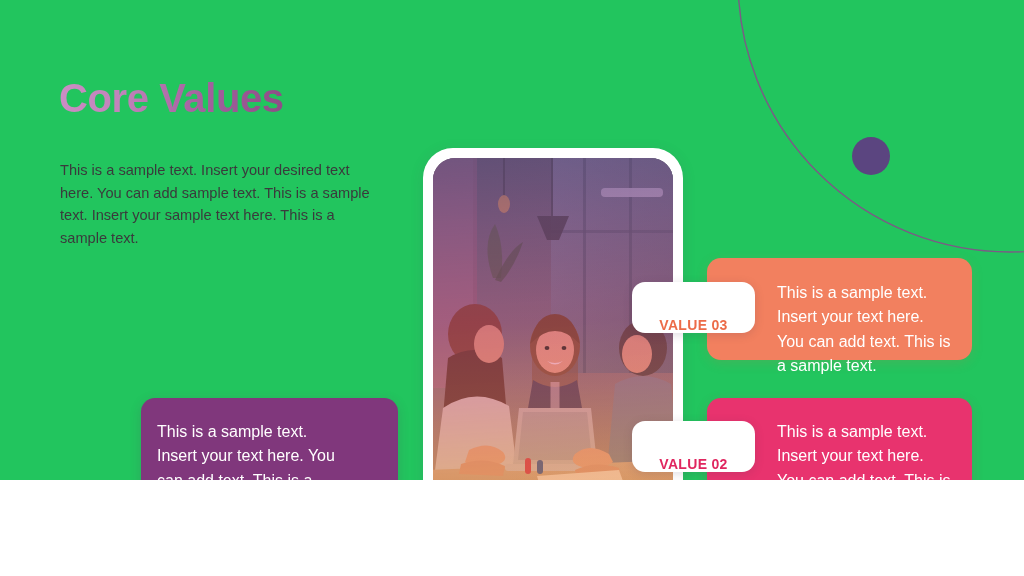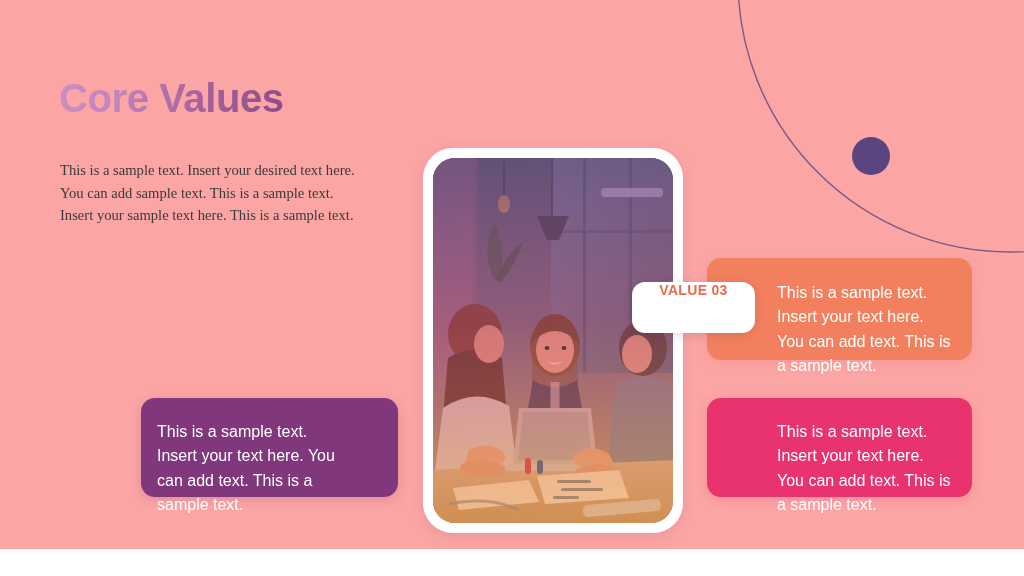--- a/index.html
+++ b/index.html
@@ -8,22 +8,22 @@
     padding: 0;
     background: #ffffff;
   }
   body {
     font-family: "Liberation Sans", "DejaVu Sans", sans-serif;
     -webkit-font-smoothing: antialiased;
   }
   #slide {
     position: relative;
     width: 1024px;
-    height: 549px;
-    background: #fca5a5;
+    height: 480px;
+    background: #22c55e;
     overflow: hidden;
   }
 
   
   .deco-arc {
     position: absolute;
     top: -300px;
     left: 730px;
     width: 560px;
     height: 560px;
@@ -58,21 +58,20 @@
 
   
   .intro {
     position: absolute;
     left: 60px;
     top: 159px;
     width: 310px;
     font-size: 14.6px;
     line-height: 1.55;
     color: #3a3a3c;
-    font-family: Liberation Serif, serif;
   }
 
   
   .photo-frame {
     position: absolute;
     left: 423px;
     top: 148px;
     width: 260px;
     height: 385px;
     background: #ffffff;
@@ -156,21 +155,21 @@
     box-shadow: 0 3px 12px rgba(210, 110, 80, 0.18);
   }
 
   
   .vpill {
     position: absolute;
     height: 51px;
     background: #ffffff;
     border-radius: 13px;
     display: flex;
-    align-items: flex-start;
+    align-items: flex-end;
     justify-content: center;
     font-size: 14px;
     font-weight: bold;
     letter-spacing: 0.3px;
     box-shadow: 0 2px 10px rgba(70, 50, 80, 0.17);
   }
   .vpill-01 { left: 350px; top: 421px; width: 118px; color: #7a2f72; }
   .vpill-02 { left: 632px; top: 421px; width: 123px; color: #e0265f; }
   .vpill-03 { left: 632px; top: 282px; width: 123px; color: #ec6c49; }
 </style>
@@ -281,14 +280,17 @@
     <span>VALUE 03</span>
   </div>
 
   <div class="vcard vcard-01">
     <span class="vtext">This is a sample text. Insert your text here. You can add text. This is a sample text.</span>
   </div>
 
   <div class="vcard vcard-02">
     <span class="vtext">This is a sample text. Insert your text here. You can add text. This is a sample text.</span>
   </div>
+  <div class="vpill vpill-02">
+    <span>VALUE 02</span>
+  </div>
 
 </div>
 
 </body></html>

